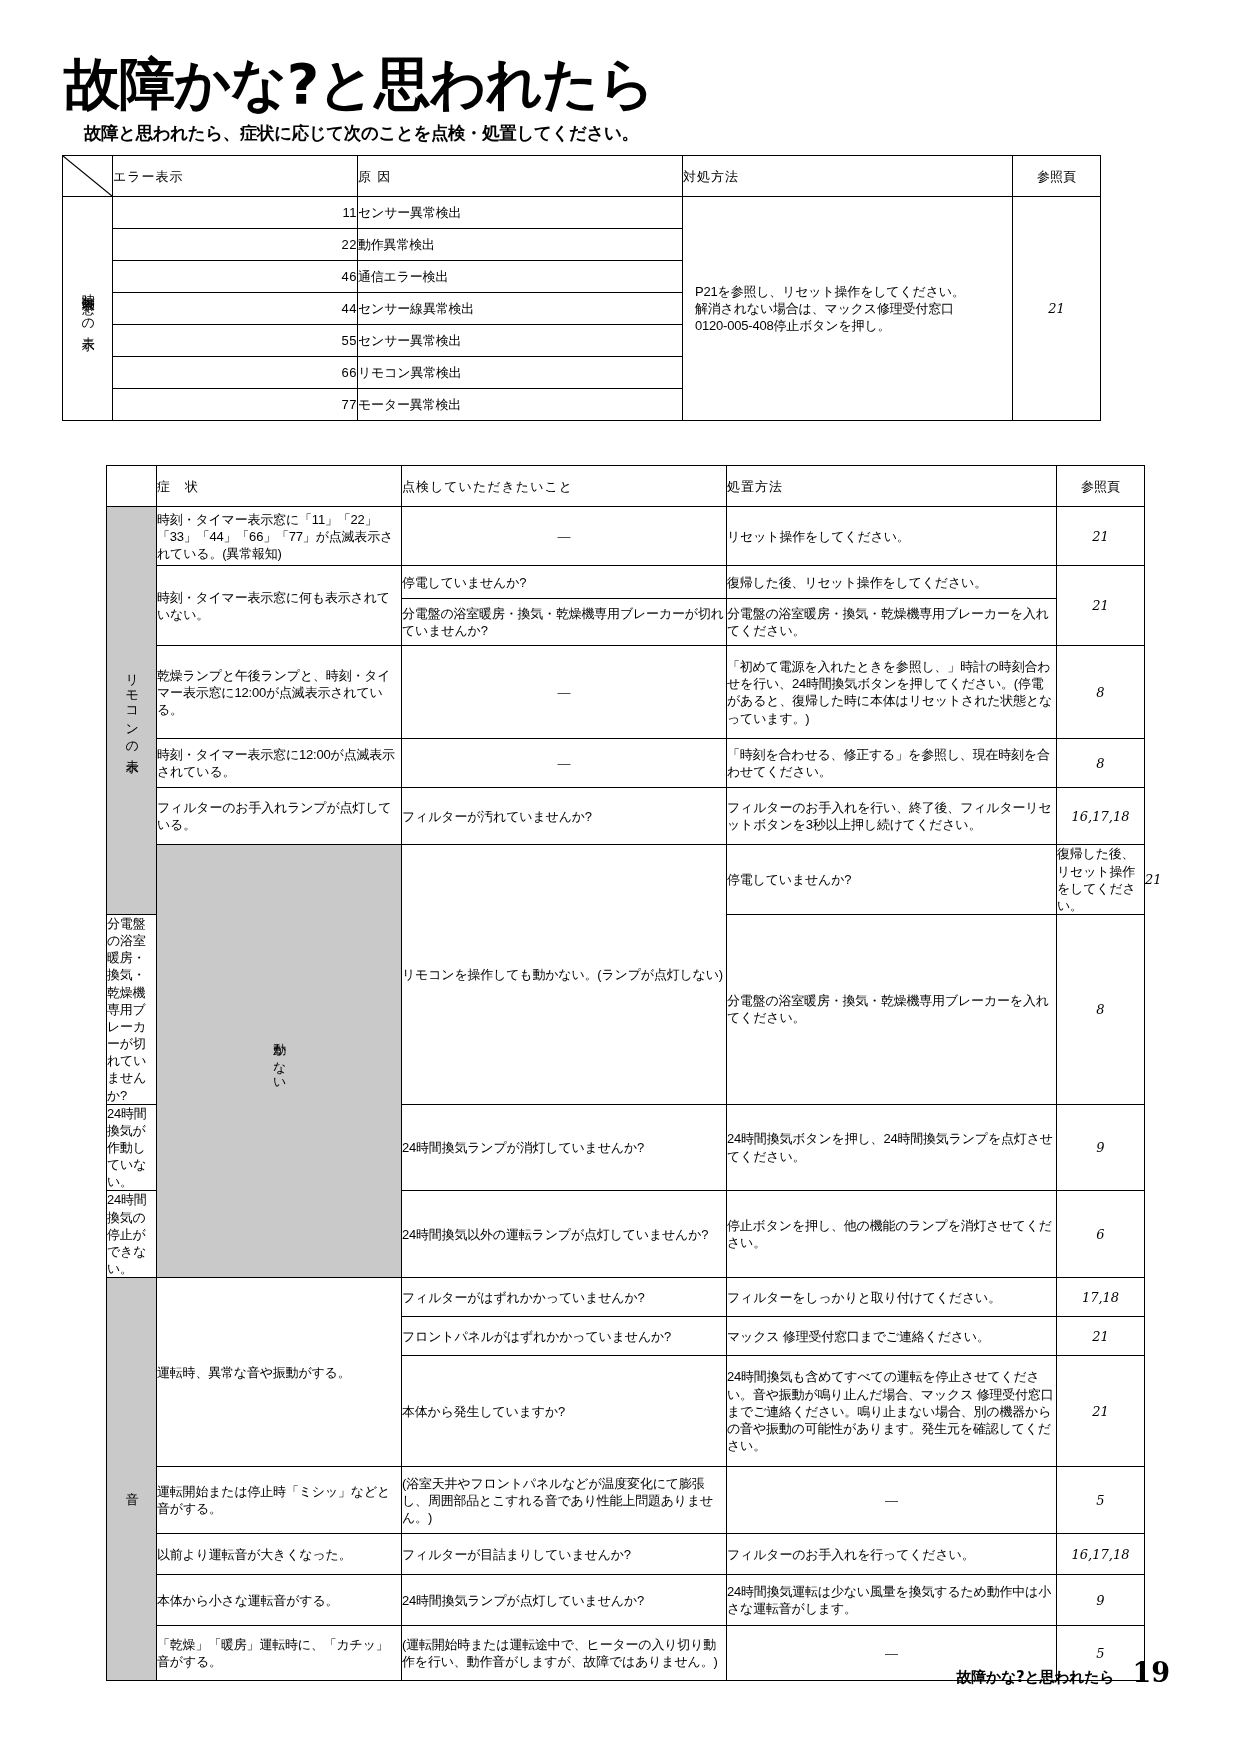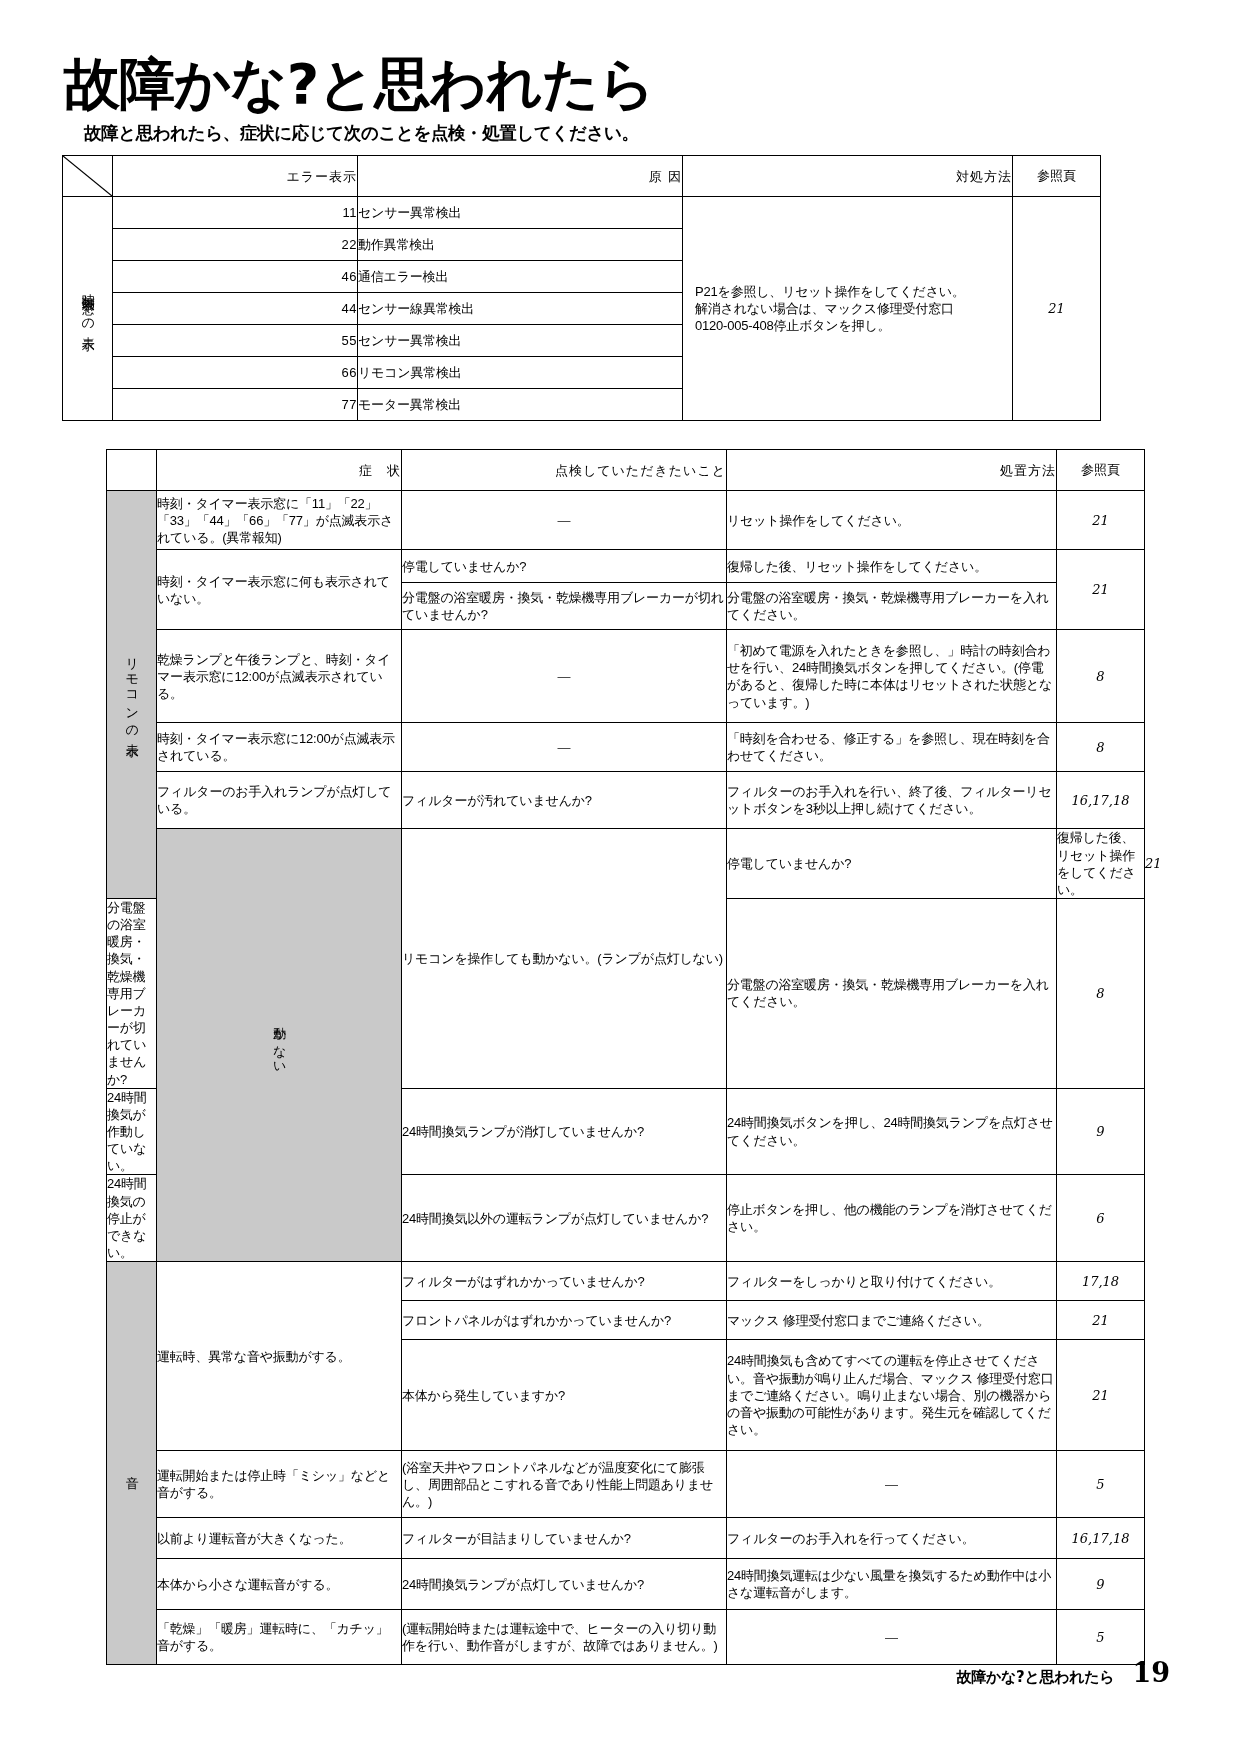--- a/index.html
+++ b/index.html
@@ -52,33 +52,33 @@
     border: 1px solid #000;
     padding: 0;
     vertical-align: middle;
     font-weight: normal;
     font-size: 13px;
     line-height: 1.32;
   }
   .outer-top td { border-top: 2px solid #000; }
 
   .hdr {
-    text-align: right;
+    text-align: left;
     font-size: 21px;
     font-weight: bold;
     height: 40px;
     letter-spacing: 1px;
     font-family: "DejaVu Sans", "Liberation Sans", sans-serif;
   }
   .hdr-sm {
     text-align: center;
     font-size: 17px;
     font-weight: bold;
     letter-spacing: 0px;
-    font-family: Liberation Mono, monospace;
+    font-family: Liberation Sans, sans-serif;
   }
 
   
   .corner {
     position: relative;
     background: #fff;
     overflow: hidden;
   }
   .corner svg { display: block; width: 100%; height: 100%; }
 
@@ -121,21 +121,21 @@
     letter-spacing: 0px;
   }
   .dash {
     text-align: center;
     font-size: 15px;
     letter-spacing: 0;
     color: #333;
   }
   b.strong { font-weight: normal; }
 
-  .t2wrap { margin-top: 28px; padding-left: 44px; }
+  .t2wrap { margin-top: 44px; padding-left: 44px; }
 
   
   .grp-top > td { border-top: 2px solid #000; }
   .tbl-bottom > td { border-bottom: 2px solid #000; }
 
   
   .footer {
     position: absolute;
     right: 70px;
     bottom: 66px;

